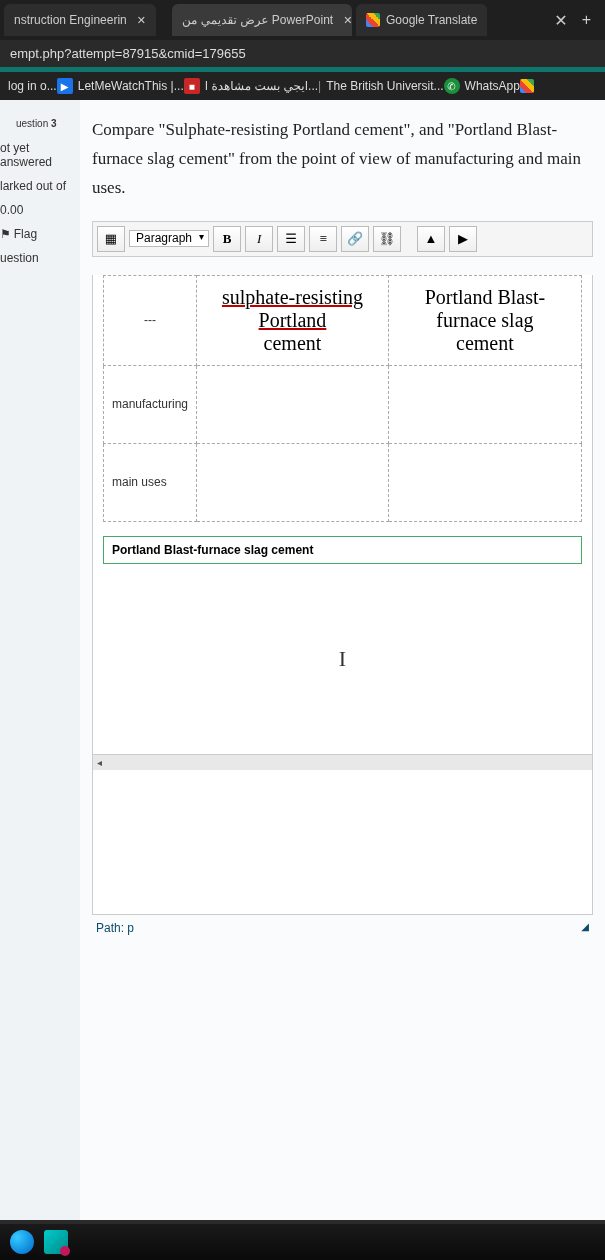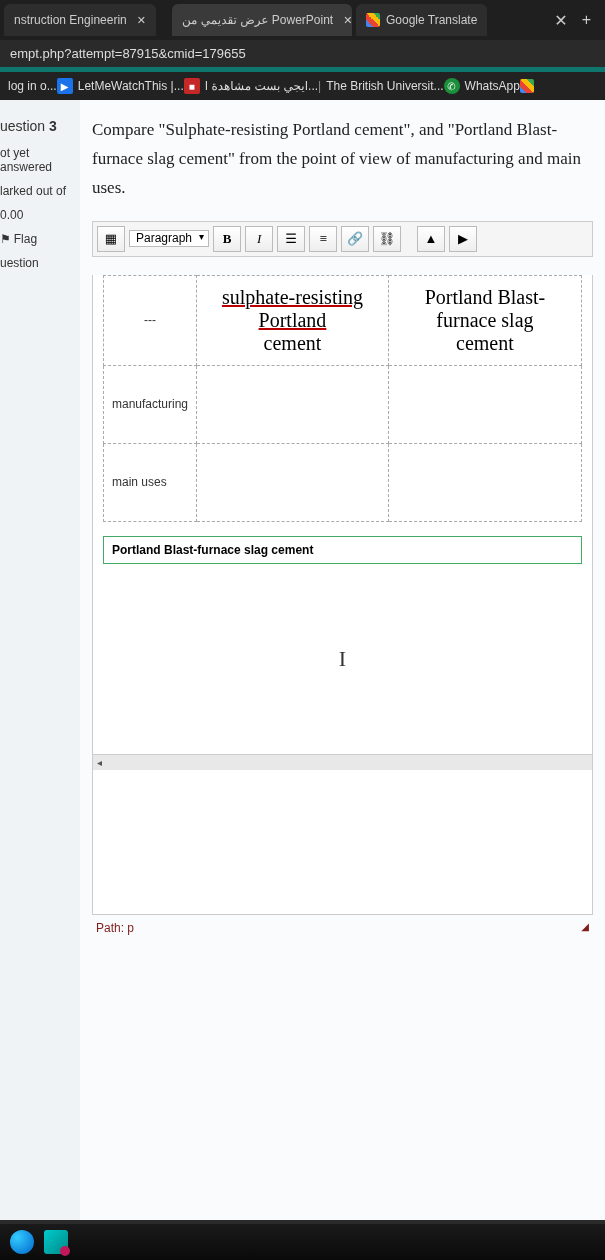--- a/index.html
+++ b/index.html
@@ -75,21 +75,21 @@
   position: relative;
 }
 .sidebar {
   width: 80px;
   background: #f0f3f5;
   padding: 18px 6px 6px 0;
   font-size: 12px;
   color: #333;
   text-align: left;
 }
-.sidebar .qnum { font-size: 14px; margin-bottom: 12px; }
+.sidebar .qnum { font-size: 10px; margin-bottom: 12px; margin-left: 16px; }
 .sidebar .qnum b { font-weight: bold; }
 .sidebar div { margin-bottom: 10px; }
 .flag { display: flex; align-items: center; gap: 3px; }
 
 .content {
   flex: 1;
   background: #fafbfc;
   padding: 16px 12px;
   overflow: hidden;
 }
@@ -187,21 +187,21 @@
   background: #e8e8e8;
   border-top: 1px solid #ccc;
   display: flex;
   align-items: center;
   padding: 0 4px;
 }
 .hscroll .arrow { font-size: 10px; color: #555; }
 .hscroll .track { flex: 1; }
 .path-line {
   font-size: 12px;
-  color: #7f1d1d;
+  color: #0c4a6e;
   padding: 6px 4px 2px 4px;
   display: flex;
 }
 .path-line .tri { margin-left: auto; font-size: 10px; }
 
 .taskbar {
   position: absolute;
   bottom: 0;
   left: 0;
   width: 100%;

